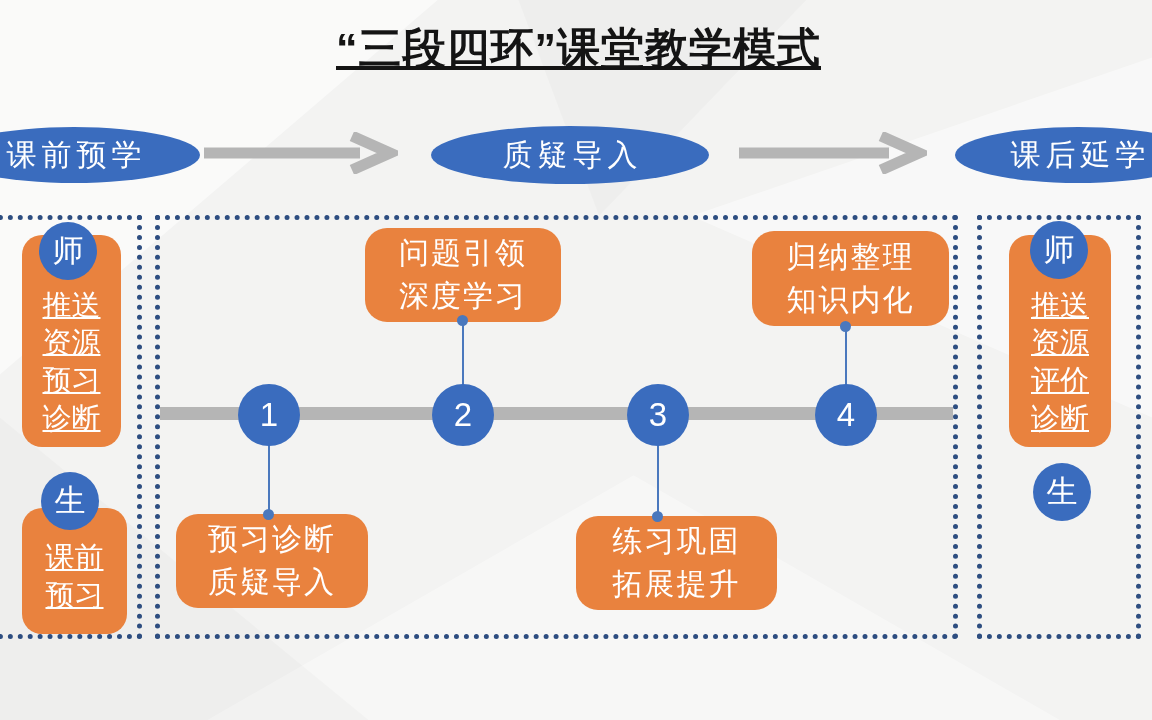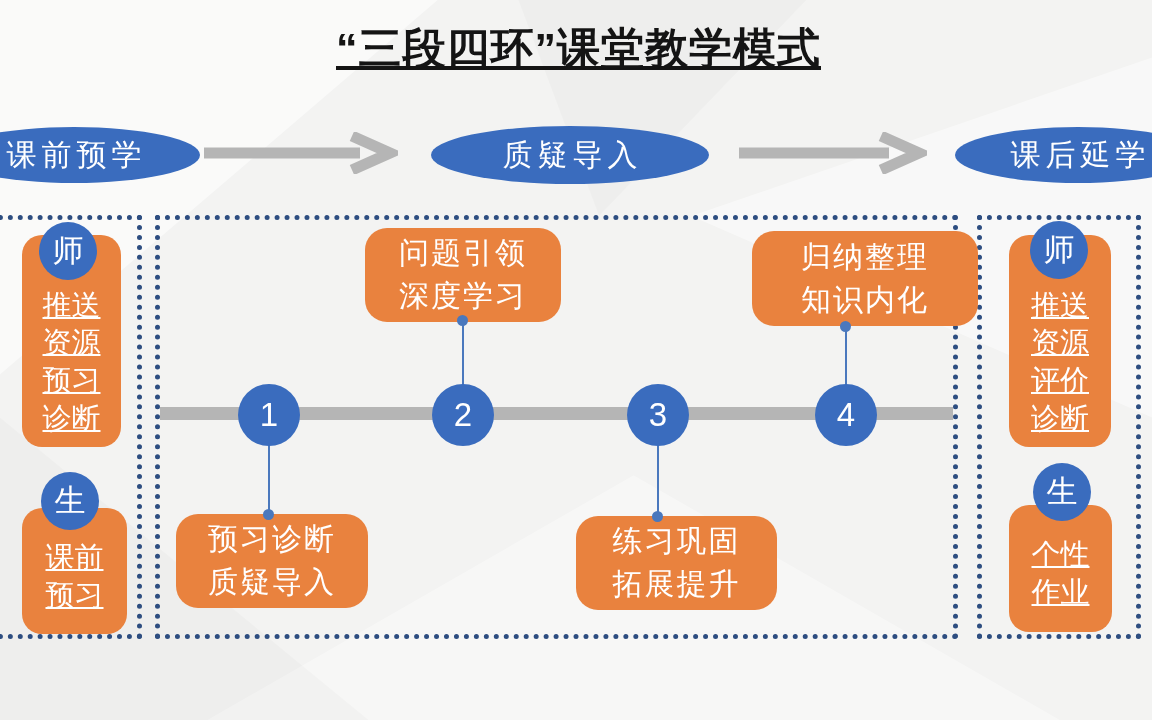--- a/index.html
+++ b/index.html
@@ -80,21 +80,21 @@
   #conn-4 { left:685px; top:106px; height:64px; }
   #conn-1 { left:108px; top:220px; height:74px; }
   #conn-3 { left:497px; top:220px; height:76px; }
   .conn-dot { position:absolute; width:11px; height:11px; border-radius:50%; background:#4a78bd; z-index:4; }
   #dot-2 { left:297px; top:95px; }
   #dot-4 { left:680px; top:101px; }
   #dot-1 { left:103px; top:289px; }
   #dot-3 { left:492px; top:291px; }
 
   #step-card-2 { left:205px; top:8px;   width:196px; height:94px; }
-  #step-card-4 { left:592px; top:11px;  width:226px; height:95px; }
+  #step-card-4 { left:592px; top:11px;  width:197px; height:95px; }
   #step-card-1 { left:16px;  top:294px; width:192px; height:94px; }
   #step-card-3 { left:416px; top:296px; width:201px; height:94px; }
 </style>
 </head>
 <body>
 
 <div class="canvas" style="--blue: #3a6cbe; --orange: #e9823e; --dotted_border: #2d4d80; --gray: #b5b5b5; --connector: #4a78bd; --title_text: #141414; --background: #f3f3f2;">
 
   <div class="facet facet-1"></div>
   <div class="facet facet-2"></div>
@@ -156,17 +156,15 @@
     <div class="tl-circle" id="tl-c4">4</div>
   </div>
 
   <div class="panel" id="panel-right">
     <div class="badge" id="rp-teacher-badge">师</div>
     <div class="card side-card" id="rp-teacher-card">推送
 资源
 评价
 诊断</div>
     <div class="badge" id="rp-student-badge">生</div>
-    <div class="card side-card" id="rp-student-card">个性
-作业</div>
   </div>
 
 </div>
 
 </body></html>

